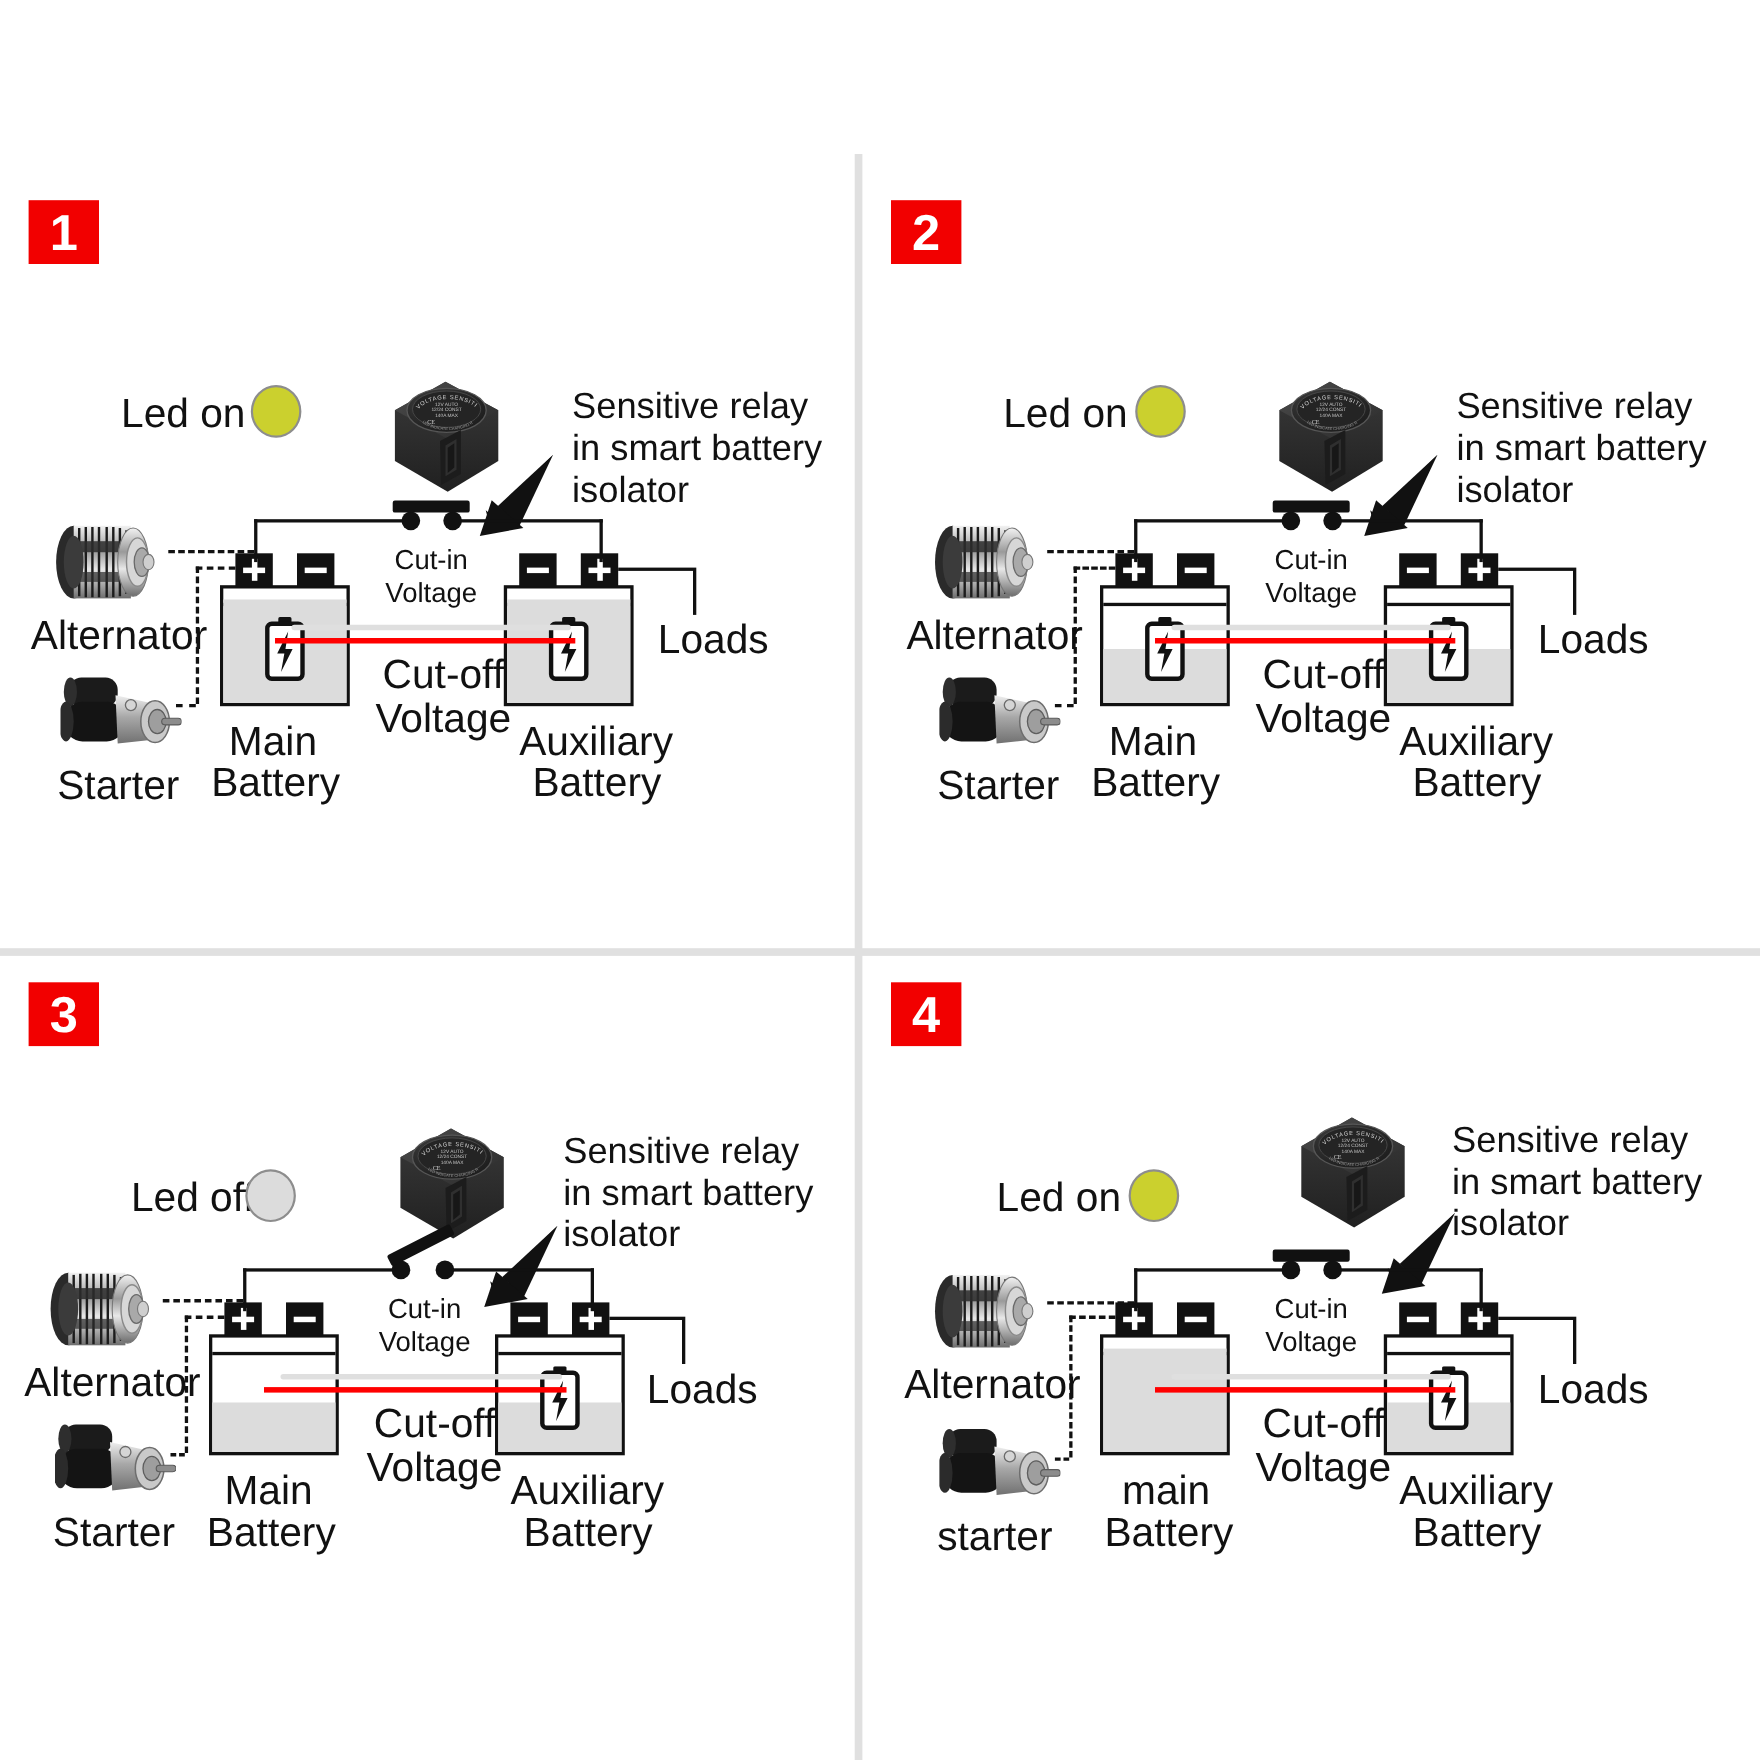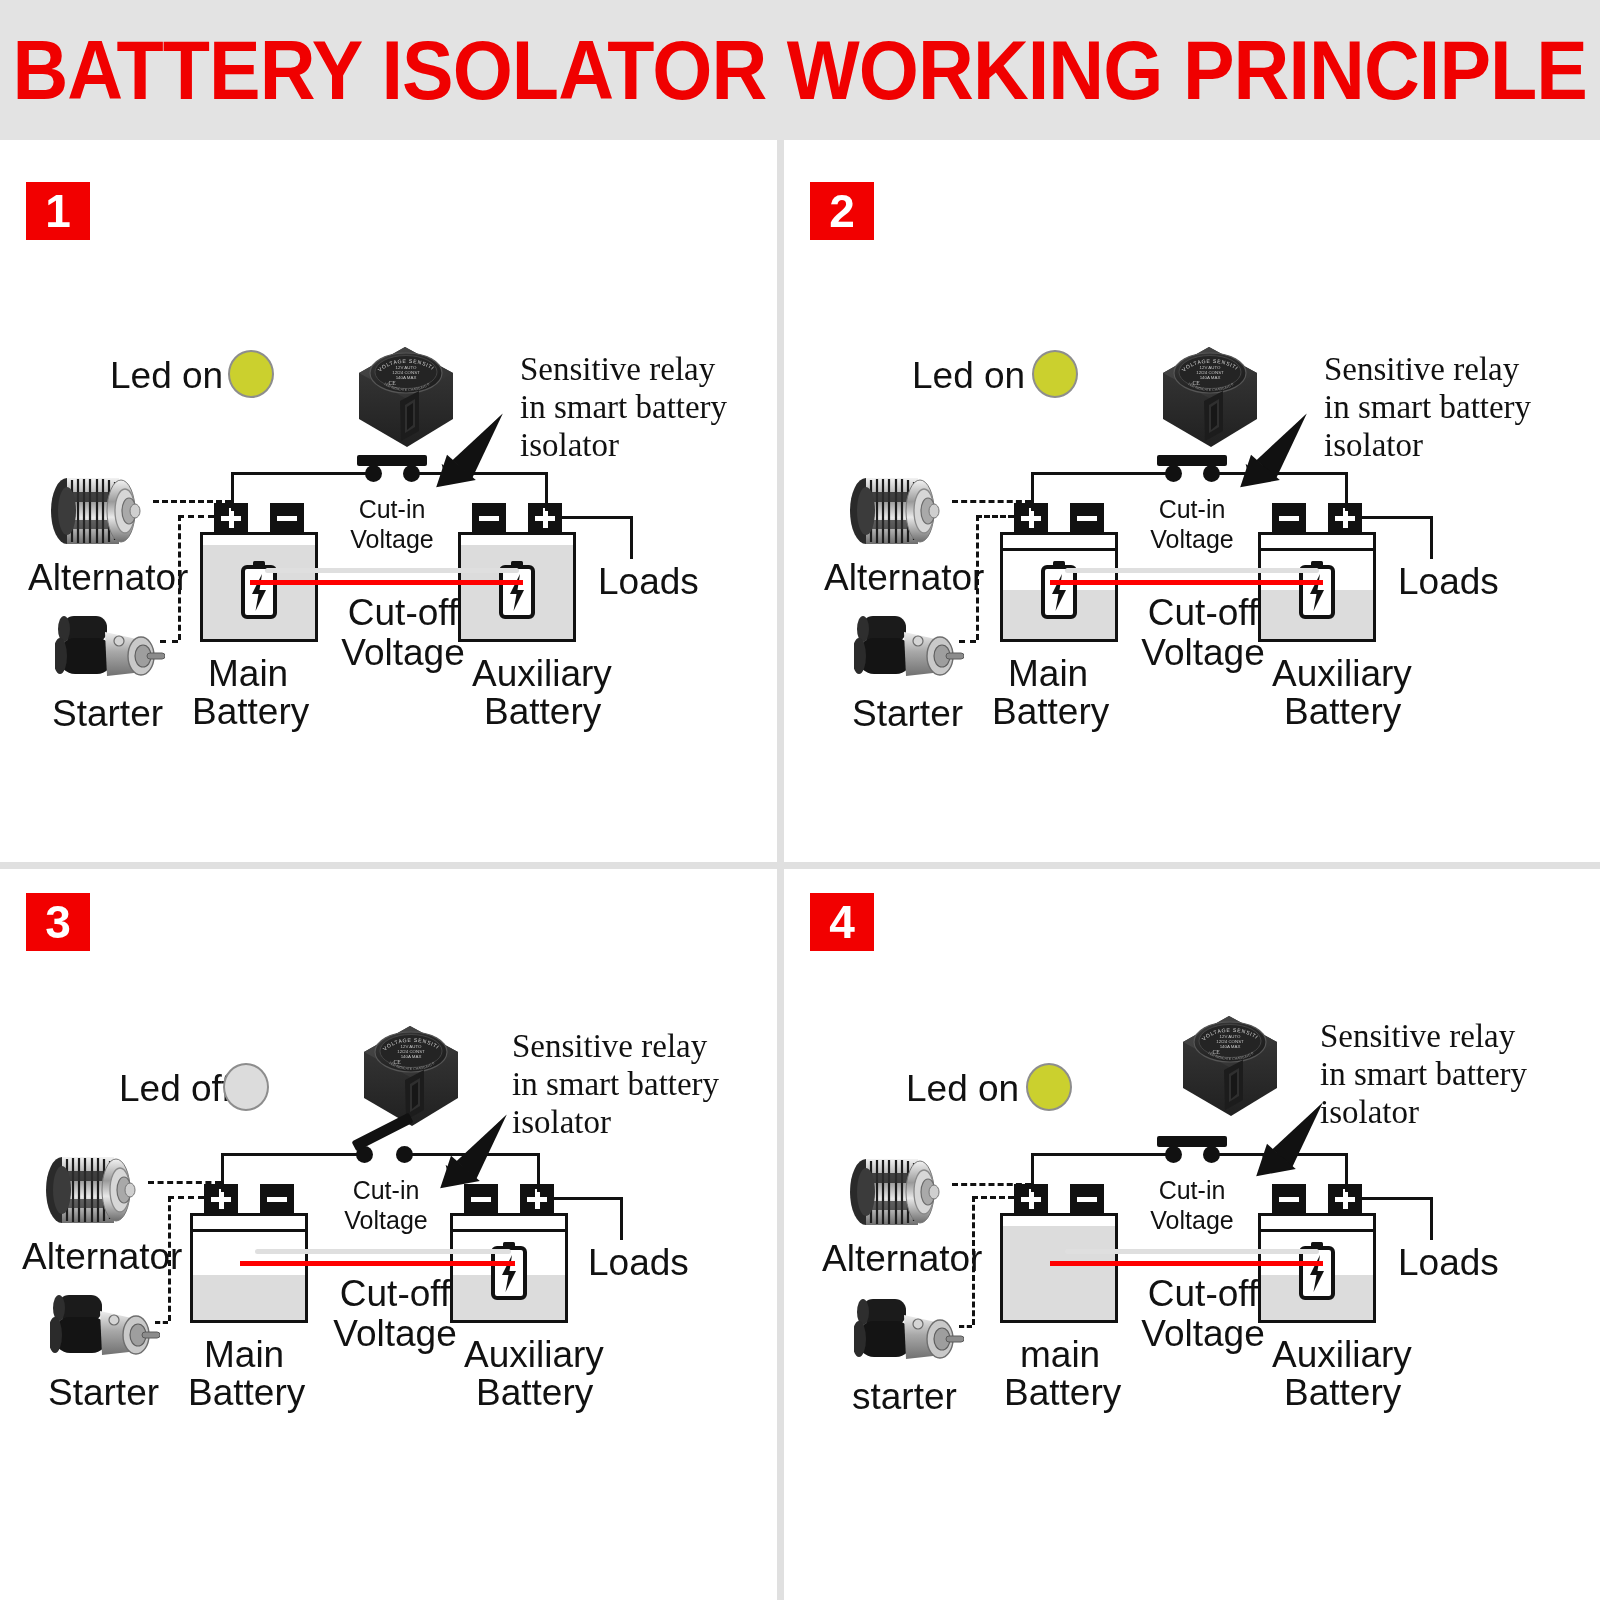--- a/index.html
+++ b/index.html
@@ -43,21 +43,21 @@
     background:#f20000;color:#fff;
     font-size:46px;font-weight:bold;
     width:64px;height:58px;
     display:flex;align-items:center;justify-content:center;
     line-height:1;
   }
 
   
   .lbl{position:absolute;color:#111;white-space:nowrap;line-height:1.06;}
   .lbl.big{font-size:37px;}
-  .lbl.med{font-size:33px;font-family:Liberation Serif, serif;}
+  .lbl.med{font-size:33px;}
   .lbl.sm{font-size:25px;text-align:center;}
   .lbl.cut{font-size:37px;text-align:center;line-height:1.02;}
 
   
   .led{
     position:absolute;width:42px;height:44px;border-radius:50%;
     border:2px solid #8d8d8d;
   }
 
   
@@ -96,23 +96,20 @@
   
   .arrowsvg{position:absolute;}
 
   .machine{position:absolute;}
 </style>
 </head>
 <body>
 
 <div id="root">
 
-  <div class="header">
-    <div class="title">BATTERY ISOLATOR WORKING PRINCIPLE</div>
-  </div>
 
   <div class="divider-v"></div>
   <div class="divider-h"></div>
 
   <div id="panel1" class="panel">
       <div class="badge" style="left:26px;top:42px">1</div>
       <div class="lbl big" style="left:110px;top:216px">Led on</div>
       <div class="led" style="left:228px;top:210px;background:#cbd02e"></div>
       <div class="relay-dev" style="left:345px;top:195px"><svg width="120" height="120" viewBox="0 0 120 120">
     <defs>

